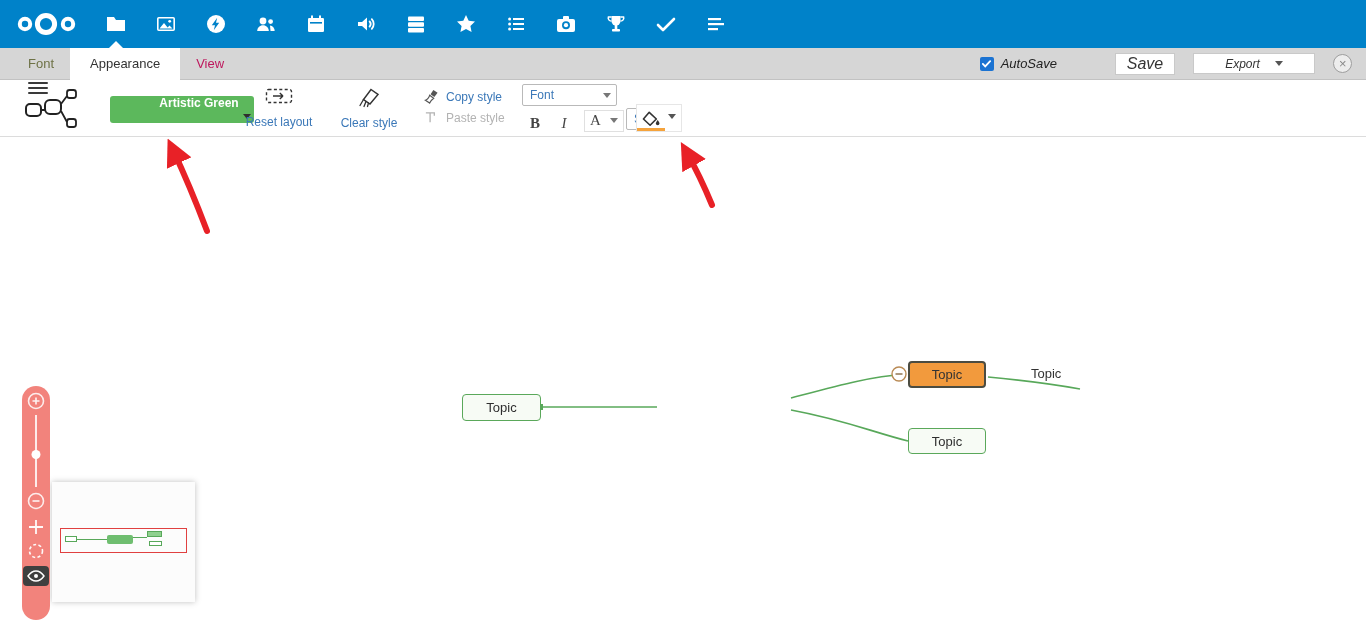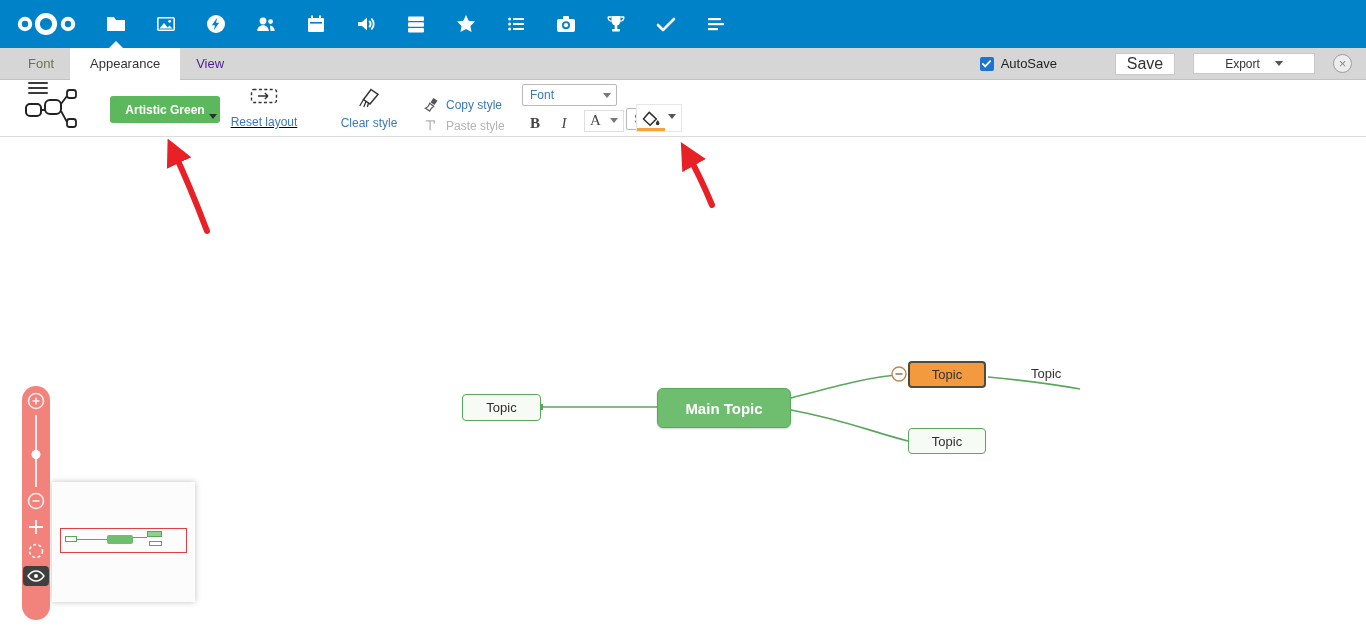--- a/index.html
+++ b/index.html
@@ -17,44 +17,44 @@
   .avatar{width:30px;height:30px;border-radius:50%;background:#fff;display:flex;align-items:center;justify-content:center;
     font-size:11px;font-weight:bold;color:#3a3a3a;position:relative;margin:0 22px 0 10px;cursor:pointer;}
   .avatar .status{position:absolute;right:-2px;bottom:-3px;width:9px;height:9px;border-radius:50%;background:#40b34f;border:2px solid #0082c9;}
 
   
   .tabbar{position:absolute;top:48px;left:0;width:100%;height:32px;background:#d6d6d6;display:flex;align-items:stretch;
     border-bottom:1px solid #c2c2c2;box-sizing:border-box;z-index:15;}
   .tab{display:flex;align-items:center;padding:0 16px;font-size:13px;cursor:pointer;}
   .tab-idea{margin-left:12px;color:#6e7246;}
   .tab-appearance{background:#fff;color:#333;box-shadow:0 1px 0 0 #fff;padding:0 20px;}
-  .tab-view{color:#4c1d95;justify-content:flex-end;}
-  .tab-actions{margin-left:auto;display:flex;align-items:center;}
+  .tab-view{color:#be185d;justify-content:flex-end;}
+  .tab-actions{margin-left:auto;display:flex;align-items:center;font-style:italic;}
   .checkbox{width:14px;height:14px;background:#1b73d2;border-radius:2px;display:flex;align-items:center;justify-content:center;cursor:pointer;}
   .autosave-label{font-size:13px;color:#222;margin-left:7px;}
   .btn{background:#fff;border:1px solid #c9c9c9;font-size:16px;color:#333;display:flex;align-items:center;justify-content:center;box-sizing:border-box;cursor:pointer;}
   .save-btn{width:60px;height:22px;margin-left:58px;}
   .export-btn{width:122px;height:21px;margin-left:18px;font-size:12px;gap:15px;}
   .caret{width:0;height:0;border-left:4px solid transparent;border-right:4px solid transparent;border-top:5px solid #555;display:inline-block;}
   .close-btn{width:19px;height:19px;border-radius:50%;background:#ededed;border:1px solid #9e9e9e;color:#8a8a8a;
     font-size:13px;line-height:17px;text-align:center;margin:0 14px 0 18px;cursor:pointer;box-sizing:border-box;}
 
   
   .toolbar{position:absolute;top:80px;left:0;width:100%;height:57px;background:#fff;border-bottom:1px solid #dcdcdc;box-sizing:border-box;z-index:14;}
   .hamburger{position:absolute;left:28px;top:79px;width:20px;cursor:pointer;z-index:16;}
   .hamburger i{display:block;height:2.5px;background:#3a3a3a;margin:2.5px 0;border-radius:1px;}
   .mm-icon{position:absolute;left:24px;top:7px;cursor:pointer;}
   .theme-btn{position:absolute;left:110px;top:16px;width:110px;height:27px;background:#5cb85c;border-radius:3px;color:#fff;
-    font-size:12px;font-weight:600;display:flex;align-items:center;justify-content:center;cursor:pointer;}
+    font-size:12px;font-weight:600;display:flex;justify-content:center;cursor:pointer;padding-left:34px;}
   .theme-btn .caret{position:absolute;right:3px;bottom:4px;border-top-color:#2f2f2f;}
   .tool-col{position:absolute;text-align:center;cursor:pointer;}
   .tool-col .lbl{font-size:12px;color:#3b78b8;margin-top:4px;}
-  #reset-layout{left:224px;top:8px;width:80px;text-decoration:underline;}
+  #reset-layout{left:239px;top:8px;width:80px;}
   #clear-style{left:330px;top:8px;width:78px;}
-  .copypaste{position:absolute;left:424px;top:14px;}
+  .copypaste{position:absolute;left:424px;top:6px;}
   .cp-row{display:flex;align-items:center;gap:7px;height:21px;font-size:12px;color:#3b78b8;cursor:pointer;}
   .cp-row.disabled{color:#b3b3b3;cursor:default;}
   .dd{position:absolute;top:4px;height:22px;border:1px solid #b9b9b9;border-radius:2px;background:#fff;display:flex;
     align-items:center;box-sizing:border-box;font-size:12px;color:#3b78b8;cursor:pointer;}
   .dd .lbl{padding:0 7px;flex:1;text-align:left;}
   .dd .caret{margin-right:5px;border-top-color:#777;}
   #font-dd{left:522px;width:95px;}
   #size-dd{left:626px;width:47px;margin-top:24px;}
   .textrow{position:absolute;left:524px;top:29px;display:flex;align-items:flex-end;height:23px;}
   .bold-btn{font-family:"Liberation Serif",serif;font-weight:bold;font-size:15px;color:#444;width:22px;text-align:center;cursor:pointer;}
@@ -323,23 +323,20 @@
     <svg class="connectors" width="1366" height="491">
       <rect x="537" y="267" width="6" height="6" fill="#58a85a"></rect>
       <line x1="543" y1="270" x2="657" y2="270" stroke="#58a85a" stroke-width="1.6"></line>
       <path d="M791 261 C 840 248, 868 240, 906 237" fill="none" stroke="#58a85a" stroke-width="1.6"></path>
       <path d="M791 273 C 845 283, 872 295, 908 304" fill="none" stroke="#58a85a" stroke-width="1.6"></path>
       <path d="M988 240 C 1020 243, 1052 247, 1080 252" fill="none" stroke="#58a85a" stroke-width="1.6"></path>
       <circle cx="899" cy="237" r="7" fill="#fff" stroke="#b98a54" stroke-width="1.4"></circle>
       <line x1="895.5" y1="237" x2="902.5" y2="237" stroke="#8a6a44" stroke-width="1.4"></line>
     </svg>
 
-    <div class="node main-topic">
-      <span>Main Topic</span>
-    </div>
     <div class="node topic-left">
       <span>Topic</span>
     </div>
     <div class="node topic-selected">
       <span>Topic</span>
     </div>
     <div class="node topic-bottom">
       <span>Topic</span>
     </div>
     <div class="topic-child">

